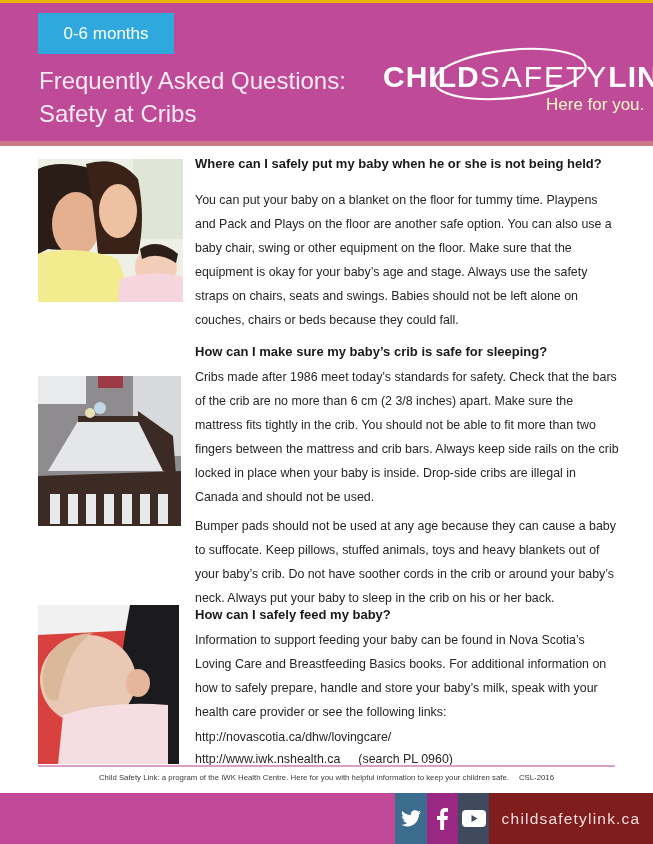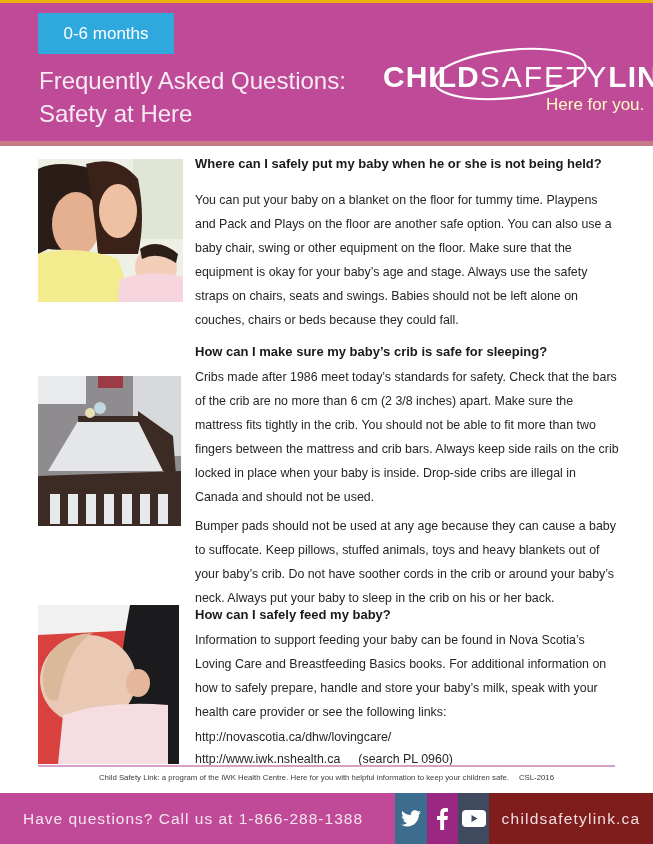--- a/index.html
+++ b/index.html
@@ -63,21 +63,21 @@
     color: #f3dcdf; font-size: 15.5px; letter-spacing: 1.2px;
   }
 </style>
 </head>
 <body>
 
 <div class="header">
   <div class="age-badge">0-6 months</div>
   <h1 class="page-title">
     <span>Frequently Asked Questions:</span><br>
-    <span>Safety at Here</span>
+    <span>Safety at Cribs</span>
   </h1>
   <div class="logo">
     <svg width="268" height="70" viewBox="0 0 268 70">
       <ellipse cx="130" cy="33" rx="76" ry="24" fill="none" stroke="#ffffff" stroke-width="2.2" transform="rotate(-6 130 33)"></ellipse>
     </svg>
     <div class="logo-text">
       <span class="b">CHILD</span><span class="l">SAFETY</span><span class="b">LINK</span>
     </div>
     <div class="logo-tag">Here for you.</div>
   </div>
@@ -158,21 +158,20 @@
     </div>
   </div>
 </div>
 
 <div class="divider"></div>
 <div class="credit">
   <span>Child Safety Link: a program of the IWK Health Centre. Here for you with helpful information to keep your children safe.</span><span class="code">CSL-2016</span>
 </div>
 
 <div class="footer">
-  <div class="footer-call">Have questions? Call us at 1-866-288-1388</div>
   <div class="social tw">
     <svg width="20" height="17" viewBox="0 0 24 20">
       <path fill="#ffffff" d="M24 2.4c-.9.4-1.8.6-2.8.8 1-.6 1.8-1.6 2.2-2.7-1 .6-2 1-3.1 1.2C19.4.6 18.1 0 16.6 0c-2.7 0-4.9 2.2-4.9 4.9 0 .4 0 .8.1 1.1C7.7 5.8 4.1 3.9 1.7.9c-.4.7-.7 1.6-.7 2.5 0 1.7.9 3.2 2.2 4.1-.8 0-1.6-.2-2.2-.6v.1c0 2.4 1.7 4.4 3.9 4.8-.4.1-.8.2-1.3.2-.3 0-.6 0-.9-.1.6 2 2.4 3.4 4.6 3.4-1.7 1.3-3.8 2.1-6.1 2.1-.4 0-.8 0-1.2-.1C2.2 18.8 4.8 19.6 7.5 19.6c9.1 0 14-7.5 14-14v-.6c1-.7 1.8-1.6 2.5-2.6z"></path>
     </svg>
   </div>
   <div class="social fb">
     <svg width="11" height="22" viewBox="0 0 11 22">
       <path fill="#ffffff" d="M7.1 22V12h3.3l.5-3.9H7.1V5.6c0-1.1.3-1.9 1.9-1.9h2V.2C10.6.1 9.4 0 8.1 0 5.2 0 3.2 1.8 3.2 5v3.1H0V12h3.2v10z"></path>
     </svg>
   </div>

